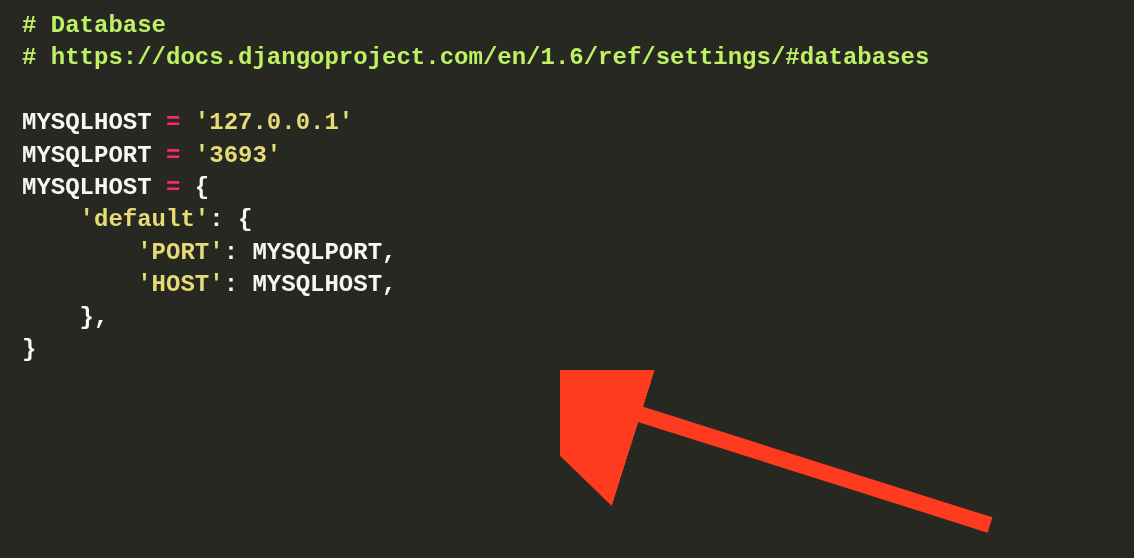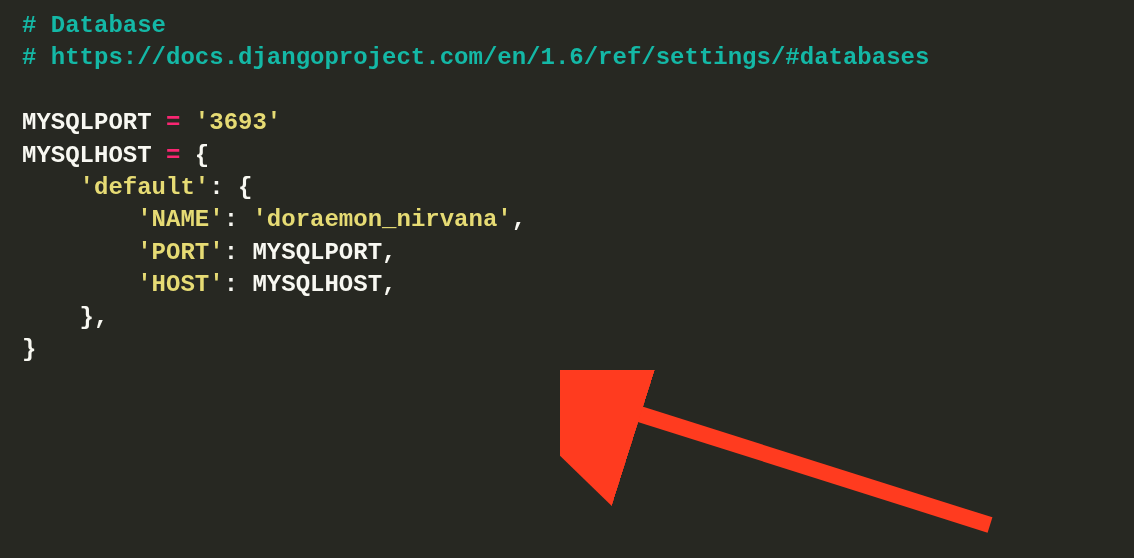--- a/index.html
+++ b/index.html
@@ -13,43 +13,43 @@
     width: 1134px;
     height: 558px;
     overflow: hidden;
     padding: 10px 0 0 0;
     position: relative;
   }
   .code-line {
     white-space: pre;
     padding-left: 22px;
   }
-  .comment { color: #14b8a6; }
+  .comment { color: #bef264; }
   .default { color: #f8f8f2; }
   .operator { color: #f92672; }
   .string { color: #e6db74; }
   .brace { color: #f8f8f2; }
   .arrow {
     position: absolute;
     top: 370px;
     left: 560px;
     pointer-events: none;
   }
 </style>
 </head>
 <body>
 
 <div>
   <div class="code-line"><span class="comment"># Database</span></div>
   <div class="code-line"><span class="comment"># https://docs.djangoproject.com/en/1.6/ref/settings/#databases</span></div>
   <div class="code-line"> </div>
+  <div class="code-line"><span class="default">MYSQLHOST</span><span class="operator"> = </span><span class="string">'127.0.0.1'</span></div>
   <div class="code-line"><span class="default">MYSQLPORT</span><span class="operator"> = </span><span class="string">'3693'</span></div>
   <div class="code-line"><span class="default">MYSQLHOST</span><span class="operator"> = </span><span class="brace">{</span></div>
   <div class="code-line">    <span class="string">'default'</span><span class="default">:</span> <span class="brace">{</span></div>
-  <div class="code-line">        <span class="string">'NAME'</span><span class="default">:</span> <span class="string">'doraemon_nirvana'</span><span class="default">,</span></div>
   <div class="code-line">        <span class="string">'PORT'</span><span class="default">:</span> <span class="default">MYSQLPORT</span><span class="default">,</span></div>
   <div class="code-line">        <span class="string">'HOST'</span><span class="default">:</span> <span class="default">MYSQLHOST</span><span class="default">,</span></div>
   <div class="code-line">    <span class="brace">}</span><span class="default">,</span></div>
   <div class="code-line"><span class="brace">}</span></div>
 </div>
 
 <svg class="arrow" width="520" height="180" viewBox="0 0 520 180">
   <defs>
     <marker id="arrowhead" markerWidth="12" markerHeight="12" refX="3" refY="6" orient="auto">
       <polygon points="0 0, 12 6, 0 12" fill="#ff3b1f"></polygon>

